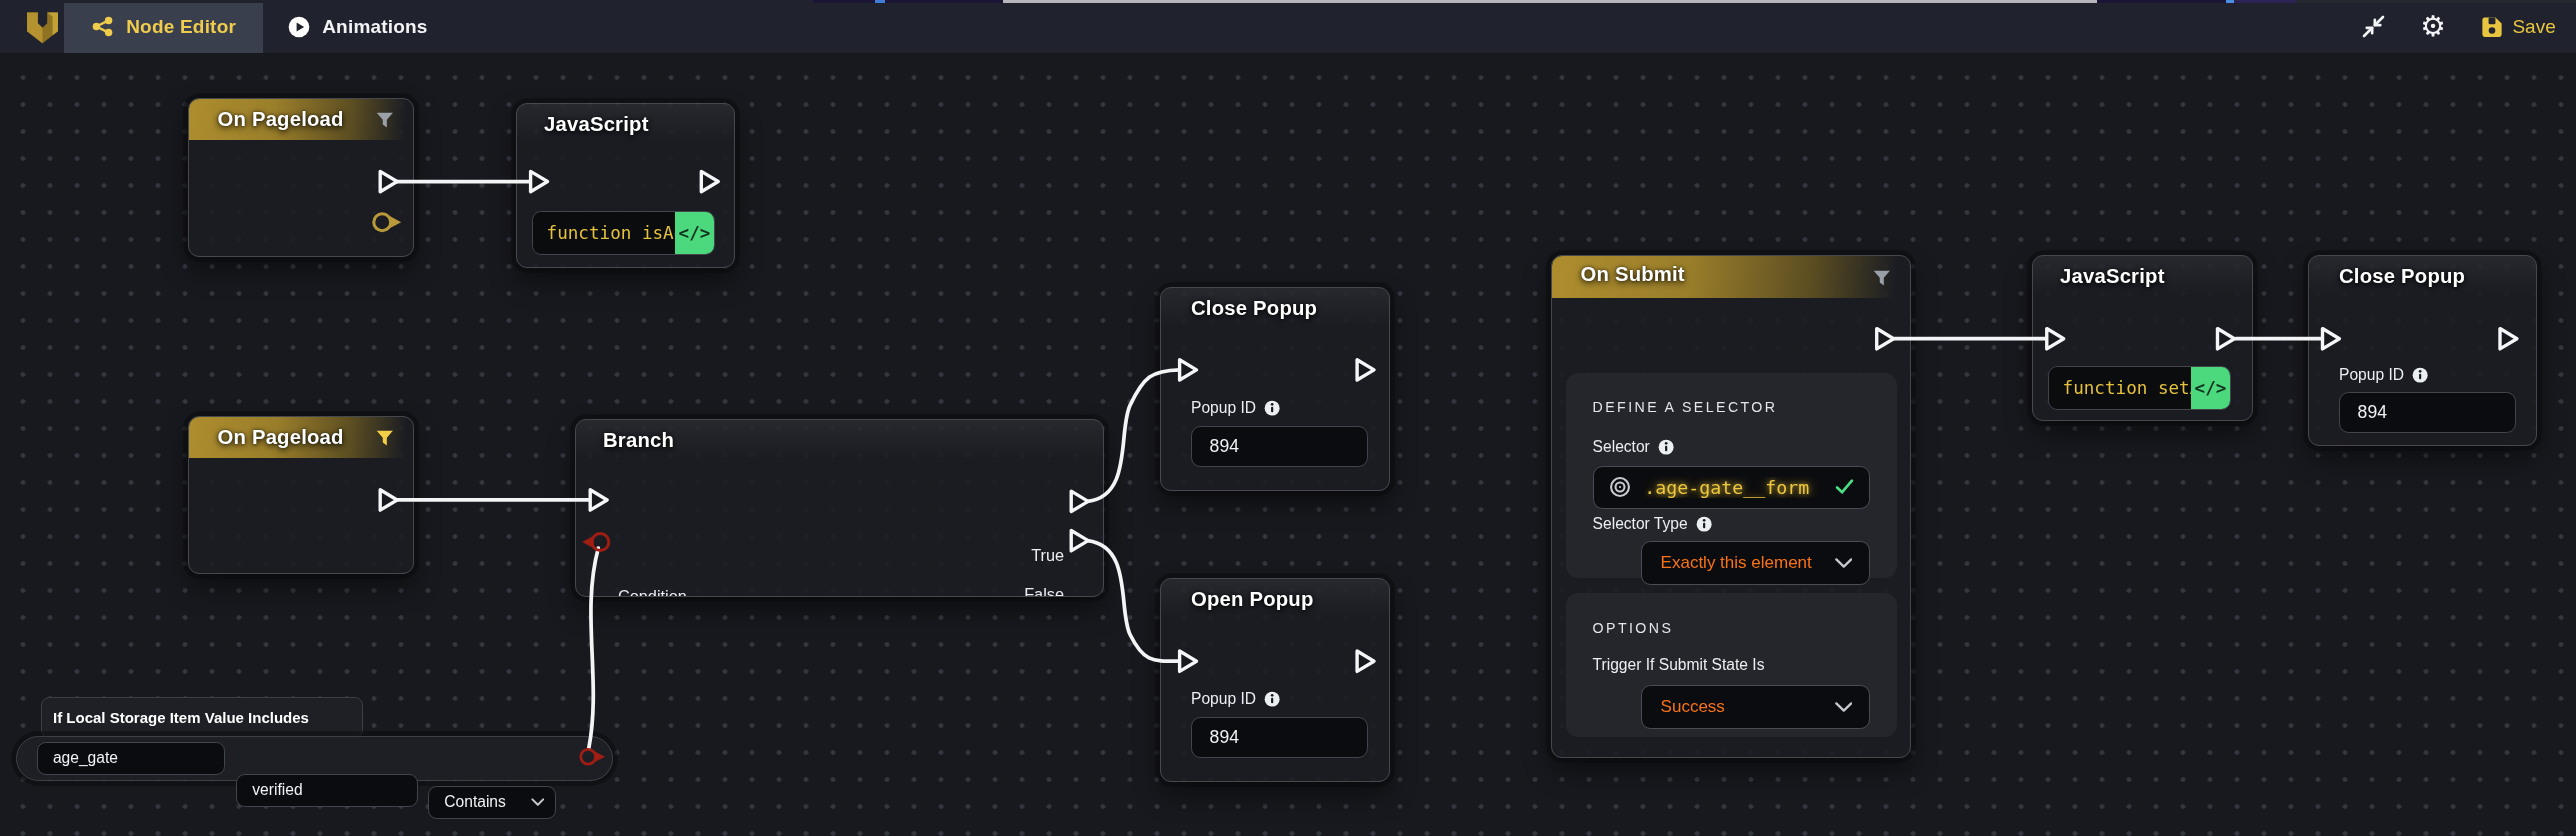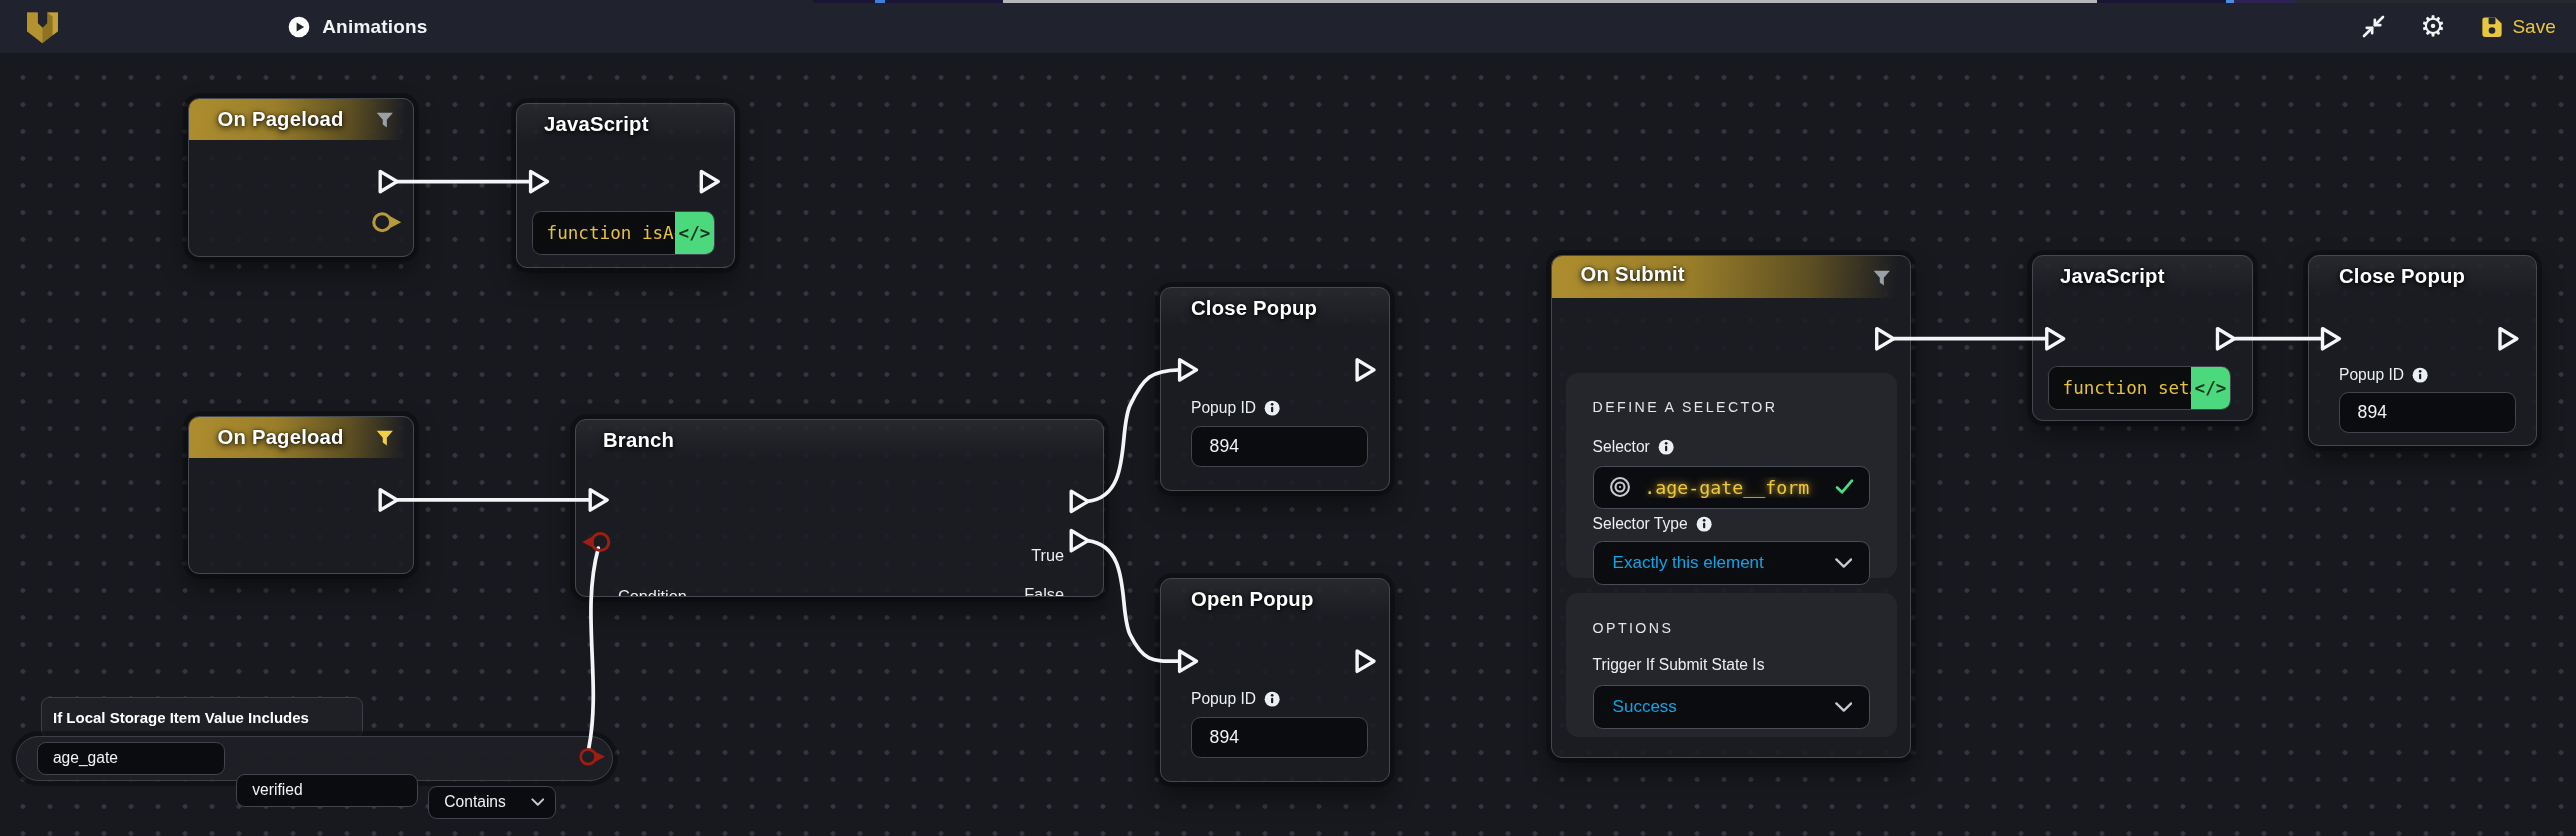--- a/index.html
+++ b/index.html
@@ -51,21 +51,21 @@
   .chip-code{background:#0b0c0e;display:flex;align-items:center;width:142px;overflow:hidden;}
   .chip-code span{font-family:"DejaVu Sans Mono",monospace;font-size:17.6px;color:#e6c23c;padding-left:13.6px;white-space:nowrap;}
   .chip-btn{width:39px;background:#4cd97d;display:flex;align-items:center;justify-content:center;}
   .chip-btn span{font-family:"DejaVu Sans Mono",monospace;font-weight:bold;font-size:17.6px;color:#113320;}
 
   
   .panel{position:absolute;background:#24262c;border-radius:12.2px;}
   .section-label{color:#e4e6e9;font-size:14.2px;letter-spacing:2.4px;font-weight:500;}
   .sub-label{display:flex;align-items:center;gap:8.1px;color:#eceff1;font-size:15.6px;}
   .select{background:#0b0c0f;border:1.4px solid #4a4d55;border-radius:9.5px;height:42px;display:flex;
-    align-items:center;justify-content:space-between;padding:0 16.3px 0 19px;color:#0ea5e9;font-size:17px;cursor:pointer;}
+    align-items:center;justify-content:space-between;padding:0 16.3px 0 19px;color:#f97316;font-size:17px;cursor:pointer;margin-left:48px;}
   .sel-field{background:#0b0c0f;border:1.4px solid #4a4d55;border-radius:9.5px;height:41px;display:flex;align-items:center;padding:0 15px;cursor:text;}
   .sel-value{font-family:"DejaVu Sans Mono",monospace;font-size:18.3px;color:#edc83e;margin-left:13.6px;flex:1;white-space:nowrap;overflow:hidden;
     text-shadow:0 0 11px rgba(240,200,60,.8),0 0 4.1px rgba(240,200,60,.55);}
 
   
   .pill-label{position:absolute;left:41px;top:644px;width:298px;height:39px;background:#1e2026;border:1.4px solid #3c3f46;
     border-radius:8.1px;display:flex;align-items:center;padding:0 11px;z-index:11;}
   .pill-label span{color:#fff;font-size:15px;font-weight:700;white-space:nowrap;}
   .pill{position:absolute;left:16.3px;top:683px;width:595px;height:43px;background:rgba(30,32,38,.95);
     border:1.4px solid #3c3f46;border-radius:23px;z-index:12;box-shadow:0 0 0 4.7px rgba(9,10,12,.5);}
@@ -93,20 +93,30 @@
     <div style="flex:1;background:#26292f"></div>
   </div>
 
   <div class="topbar">
     <svg style="position:absolute;left:23px;top:6.8px" width="39" height="39" viewBox="0 0 58 58">
       <path d="M6 8 H22 V24 L29 31 L36 24 V8 H52 V36 L29 54 L6 36 Z" fill="#8f7323"></path>
       <path d="M6 8 H22 V24 L29 31 V54 L6 36 Z" fill="#b3922f"></path>
       <path d="M36 8 H52 V36 L44 42 V14 Z" fill="#c3a139"></path>
     </svg>
 
+    <div class="tab tab-active" style="left:64px;">
+      <svg width="23" height="23" viewBox="0 0 34 34">
+        <line x1="8" y1="17" x2="26" y2="8" stroke="#f0cc4d" stroke-width="3.5"></line>
+        <line x1="8" y1="17" x2="26" y2="26" stroke="#f0cc4d" stroke-width="3.5"></line>
+        <circle cx="8" cy="17" r="5.5" fill="#f0cc4d"></circle>
+        <circle cx="26" cy="8" r="5.5" fill="#f0cc4d"></circle>
+        <circle cx="26" cy="26" r="5.5" fill="#f0cc4d"></circle>
+      </svg>
+      <span class="tab-label">Node Editor</span>
+    </div>
 
     <div class="tab tab-plain" style="left:261px;">
       <svg width="22" height="22" viewBox="0 0 32 32">
         <circle cx="16" cy="16" r="15" fill="#ffffff"></circle>
         <path d="M12.5 9.5 L23.5 16 L12.5 22.5 Z" fill="#20232d"></path>
       </svg>
       <span class="tab-label">Animations</span>
     </div>
 
     <div class="topbar-right">

